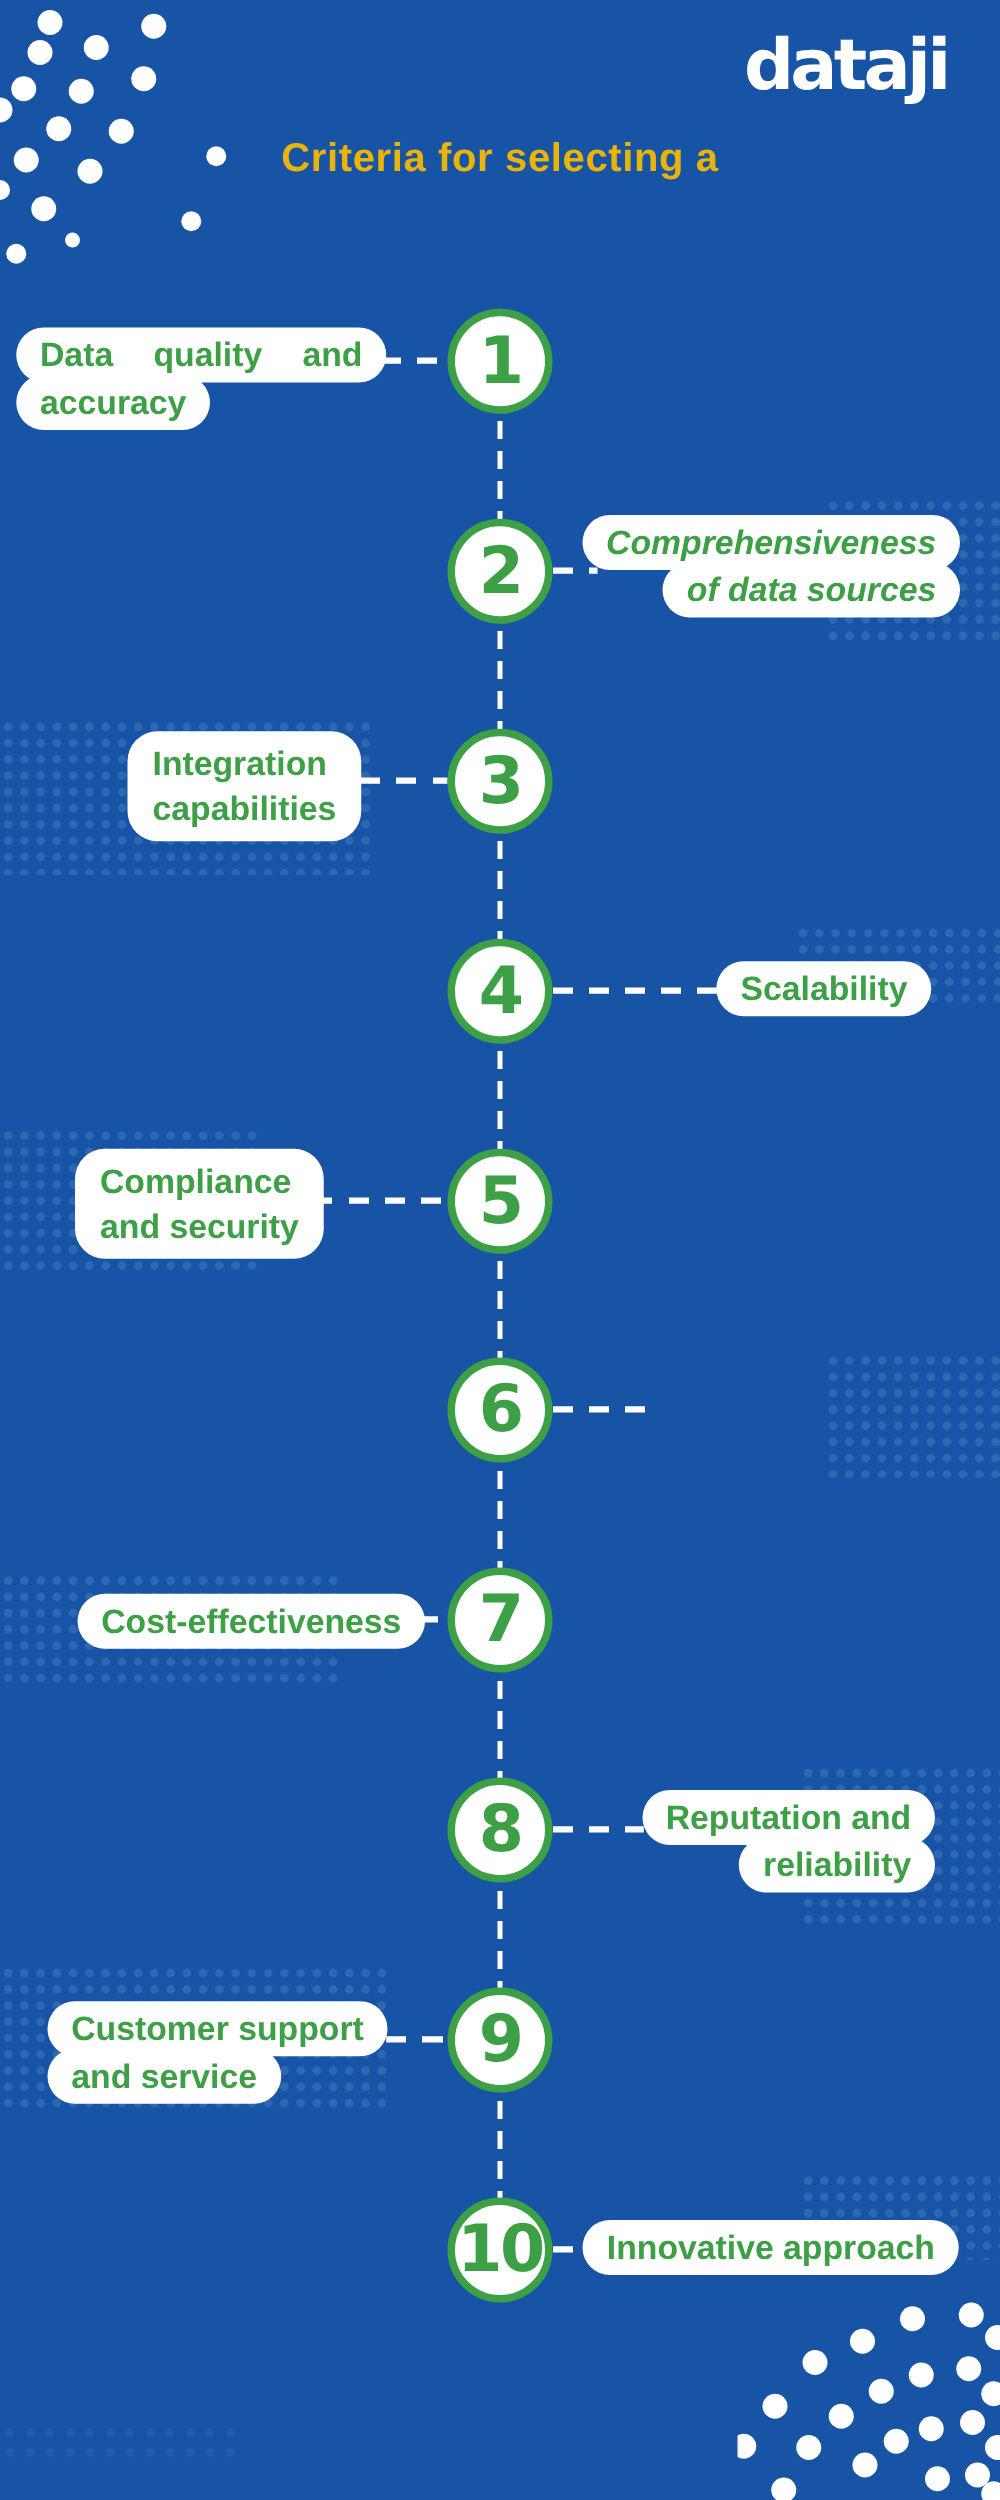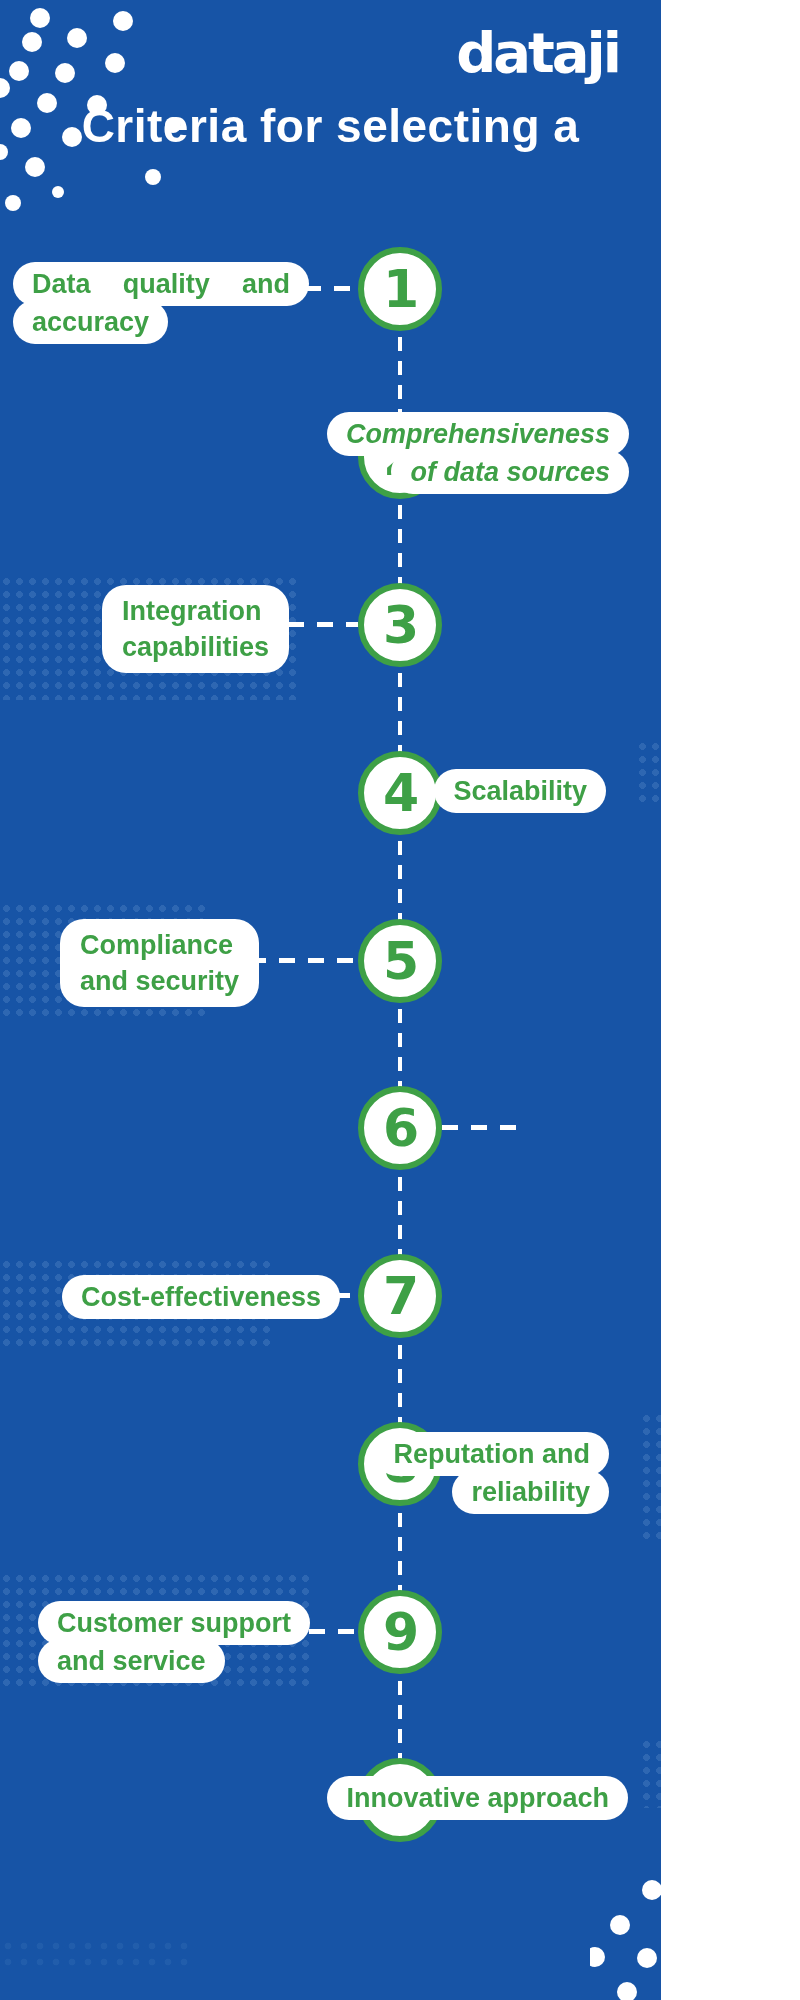--- a/index.html
+++ b/index.html
@@ -1,37 +1,37 @@
 <!DOCTYPE html>
 <html><head>
 <meta charset="utf-8">
 <style>
   html,body{margin:0;padding:0;}
   body{width:800px;height:2000px;font-family:"Liberation Sans",sans-serif;}
-  .canvas{position:relative;width:661px;height:2000px;background:var(--bg,#1754a6);overflow:hidden;}
+  .canvas{position:relative;width:800px;height:2000px;background:var(--bg,#1754a6);overflow:hidden;}
 
   
   .corner-dots{position:absolute;z-index:0;}
   .corner-dots circle{fill:#ffffff;}
   .dots-tl{left:0;top:0;}
   .dots-br{left:590px;top:1840px;}
 
   
   .halftone{position:absolute;z-index:0;
     background-image:radial-gradient(var(--halftone,#2e67b2) 3.2px, transparent 3.6px);
     background-size:13px 13px;}
   .halftone.faint{opacity:.45;background-size:16px 16px;}
 
   
   .logo{position:absolute;top:20px;right:42px;color:#fff;font-family:"DejaVu Sans",sans-serif;
     font-weight:700;font-size:56px;letter-spacing:-3px;z-index:2;}
 
   
-  .title{position:absolute;top:96px;left:0;width:100%;margin:0;text-align:center;color:#ffffff;
-    font-size:46px;line-height:60px;font-weight:700;letter-spacing:.5px;z-index:2;}
+  .title{position:absolute;top:96px;left:0;width:100%;margin:0;text-align:center;color:#eab308;
+    font-size:32px;line-height:60px;font-weight:700;letter-spacing:.5px;z-index:2;}
 
   
   .vline{position:absolute;left:398px;top:289px;width:4px;height:1511px;z-index:1;
     background:repeating-linear-gradient(180deg,#fff 0 14px,transparent 14px 24px);}
   .connector{position:absolute;height:5px;z-index:1;
     background:repeating-linear-gradient(90deg,#fff 0 16px,transparent 16px 29px);}
 
   .node{position:absolute;left:358px;width:84px;height:84px;box-sizing:border-box;background:#fff;
     border:6px solid var(--green,#3ea046);border-radius:50%;display:flex;align-items:center;
     justify-content:center;z-index:3;}

